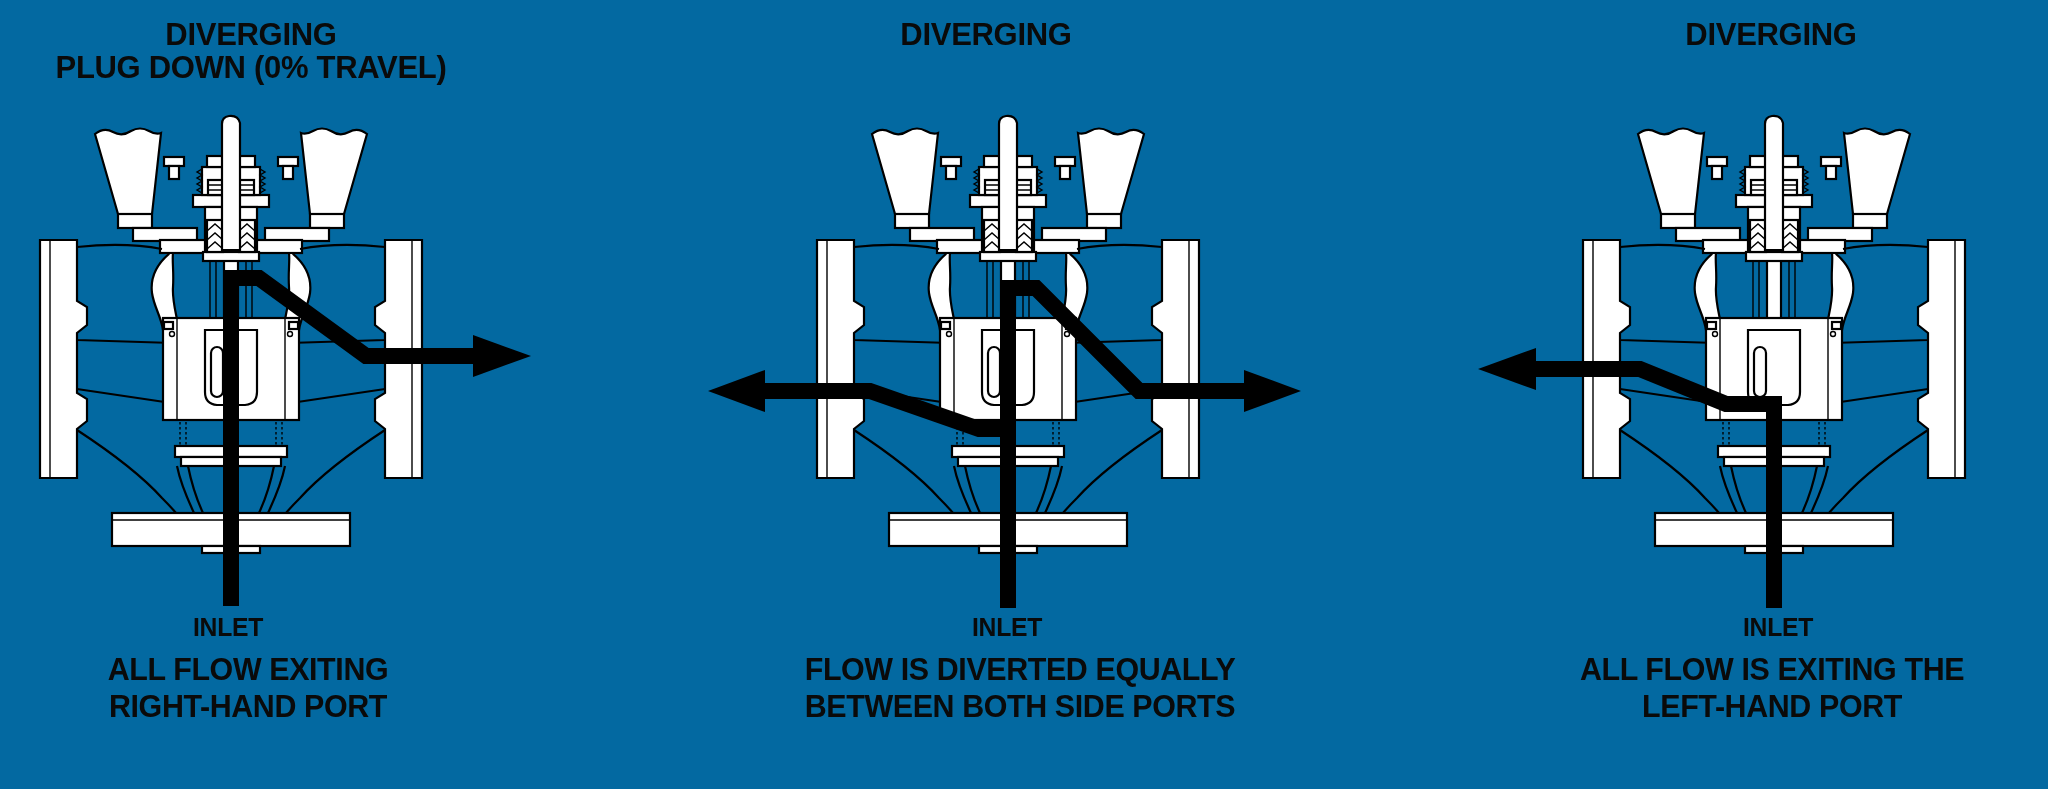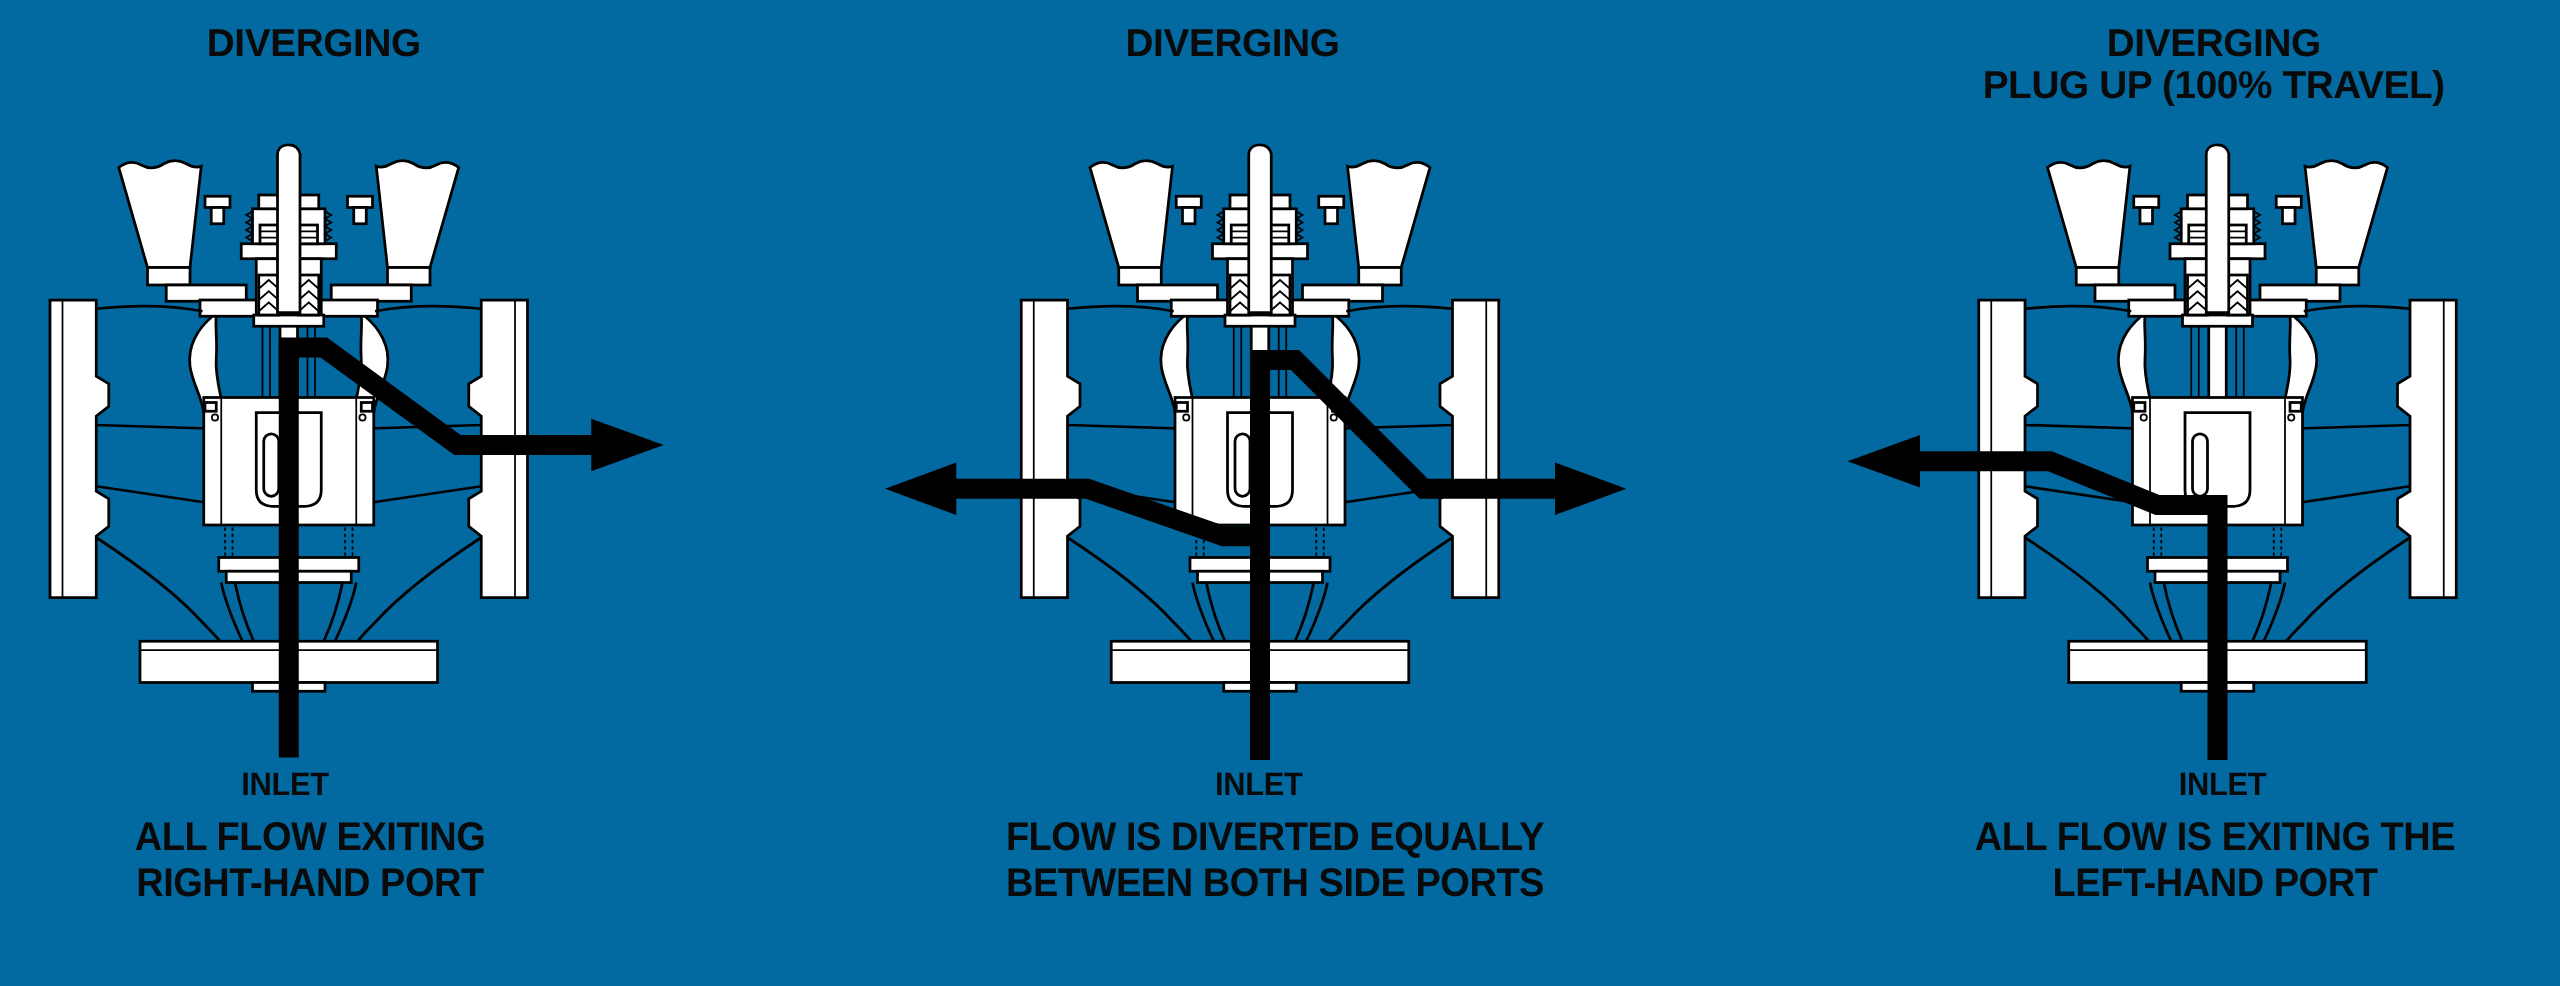--- a/index.html
+++ b/index.html
@@ -128,20 +128,21 @@
 
     <g>
       <polyline class="flow" points="1774,608 1774,404 1726,404 1640,369 1533,369"></polyline>
       <polygon class="head" points="1536,348 1478,369 1536,390"></polygon>
     </g>
   </svg>
 
   <div class="panel">
     <div class="title" style="left:251px">
       <div>DIVERGING</div>
+      <div>PLUG DOWN (0% TRAVEL)</div>
     </div>
     <div class="inlet" style="left:228px">INLET</div>
     <div class="caption" style="left:248px">
       <div>ALL FLOW EXITING</div>
       <div>RIGHT-HAND PORT</div>
     </div>
   </div>
 
   <div class="panel">
     <div class="title" style="left:986px">
@@ -150,21 +151,20 @@
     <div class="inlet" style="left:1007px">INLET</div>
     <div class="caption" style="left:1020px">
       <div>FLOW IS DIVERTED EQUALLY</div>
       <div>BETWEEN BOTH SIDE PORTS</div>
     </div>
   </div>
 
   <div class="panel">
     <div class="title" style="left:1771px">
       <div>DIVERGING</div>
-      <div>PLUG UP (100% TRAVEL)</div>
     </div>
     <div class="inlet" style="left:1778px">INLET</div>
     <div class="caption" style="left:1772px">
       <div>ALL FLOW IS EXITING THE</div>
       <div>LEFT-HAND PORT</div>
     </div>
   </div>
 
 </div>
 

